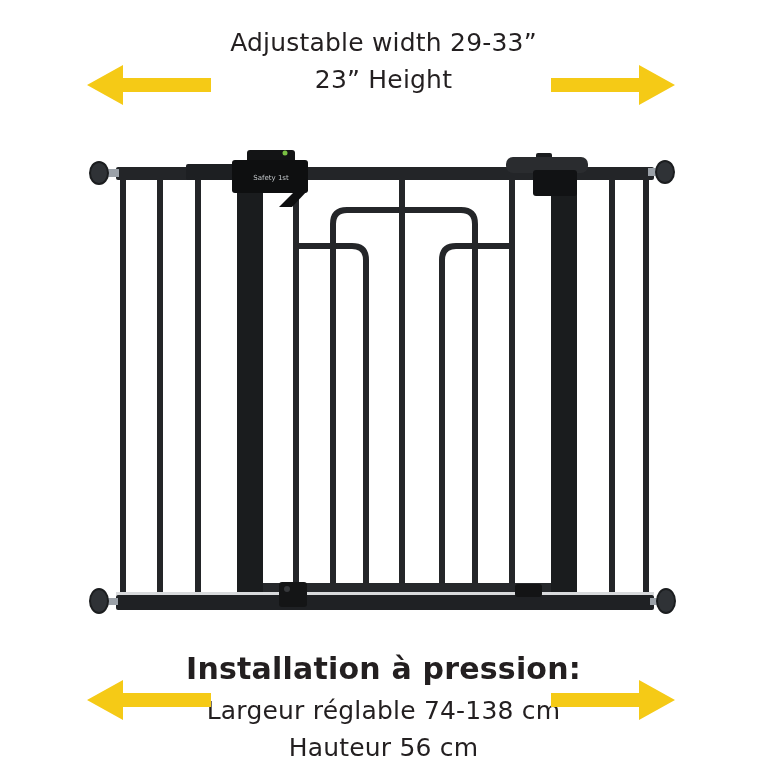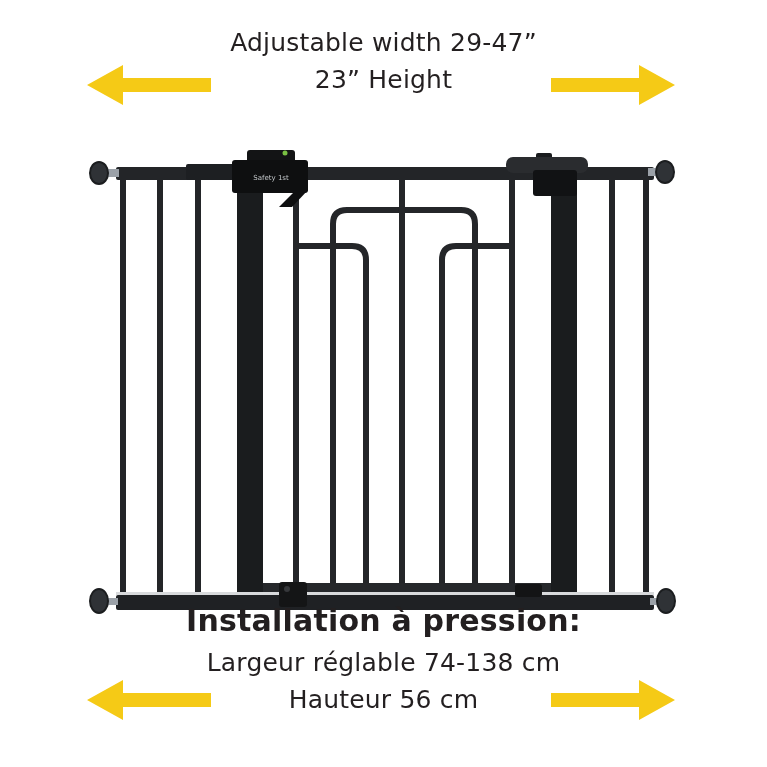--- a/index.html
+++ b/index.html
@@ -2,21 +2,21 @@
 <html><head>
 <meta charset="utf-8">
 <style>
   html,body{margin:0;padding:0;background:#ffffff;}
   .page{
     position:relative;width:767px;height:767px;background:#ffffff;overflow:hidden;
     font-family:"DejaVu Sans","Liberation Sans",sans-serif;color:#231F20;
   }
   .banner{position:absolute;left:0;width:767px;text-align:center;}
   .banner-top{top:24px;}
-  .banner-bottom{top:604px;}
+  .banner-bottom{top:652px;}
   .banner h1{
     margin:0 0 6px 0;font-size:30px;line-height:34px;font-weight:700;color:#231F20;
     letter-spacing:0.2px;
   }
   .banner p{
     margin:0;font-size:25px;line-height:37px;font-weight:500;color:#231F20;
     letter-spacing:0.2px;
   }
   .arrow{position:absolute;width:124px;height:42px;}
   .arrow svg{display:block;width:124px;height:42px;}
@@ -25,21 +25,21 @@
   .arrow-bl{left:87px;top:679px;}
   .arrow-br{left:551px;top:679px;}
   .gate{position:absolute;left:85px;top:145px;width:597px;height:470px;}
 </style>
 </head>
 <body>
 
 <div class="page">
 
   <section class="banner banner-top">
-    <p>Adjustable width 29-47”</p>
+    <p>Adjustable width 29-33”</p>
     <p>23” Height</p>
   </section>
 
   <div class="arrow arrow-tl">
     <svg viewBox="0 0 124 42">
       <polygon points="0,21 36,1 36,14 124,14 124,28 36,28 36,41" fill="#F5CA16"></polygon>
     </svg>
   </div>
   <div class="arrow arrow-tr">
     <svg viewBox="0 0 124 42">

